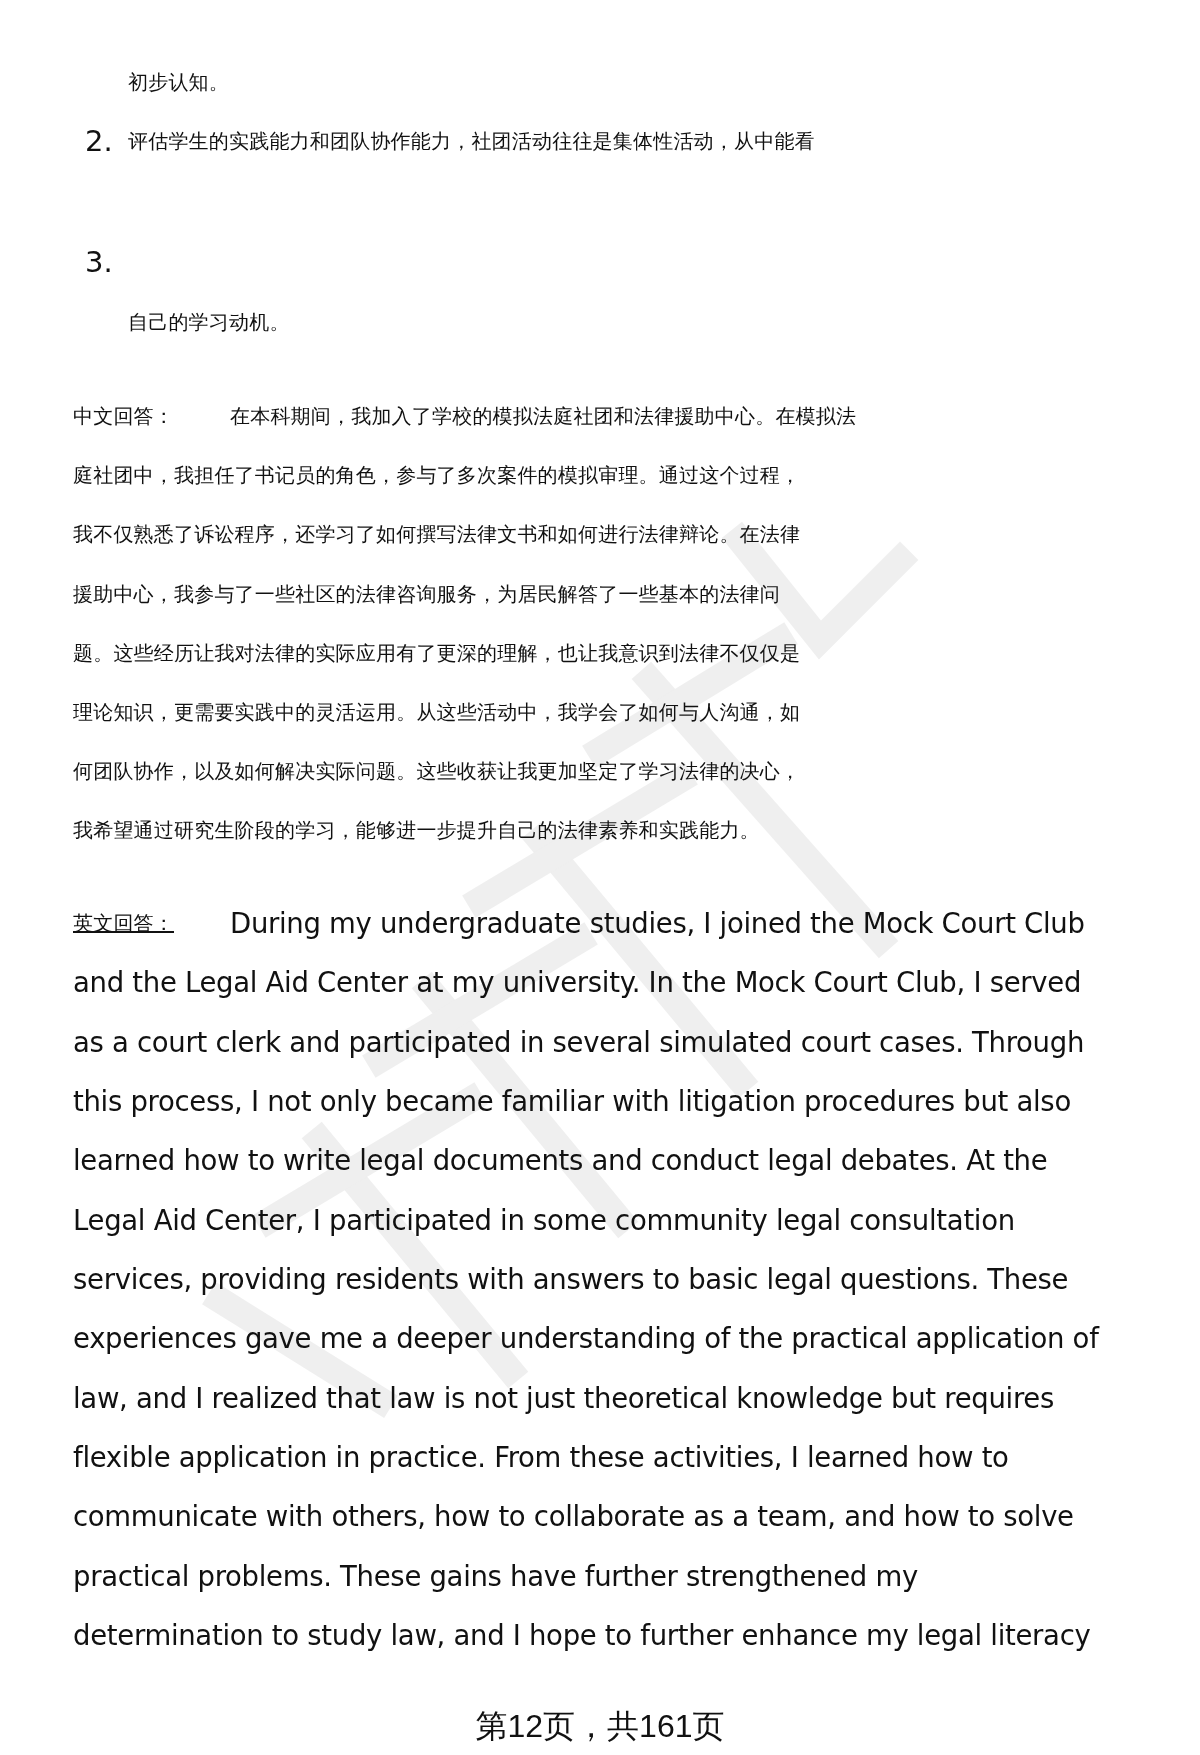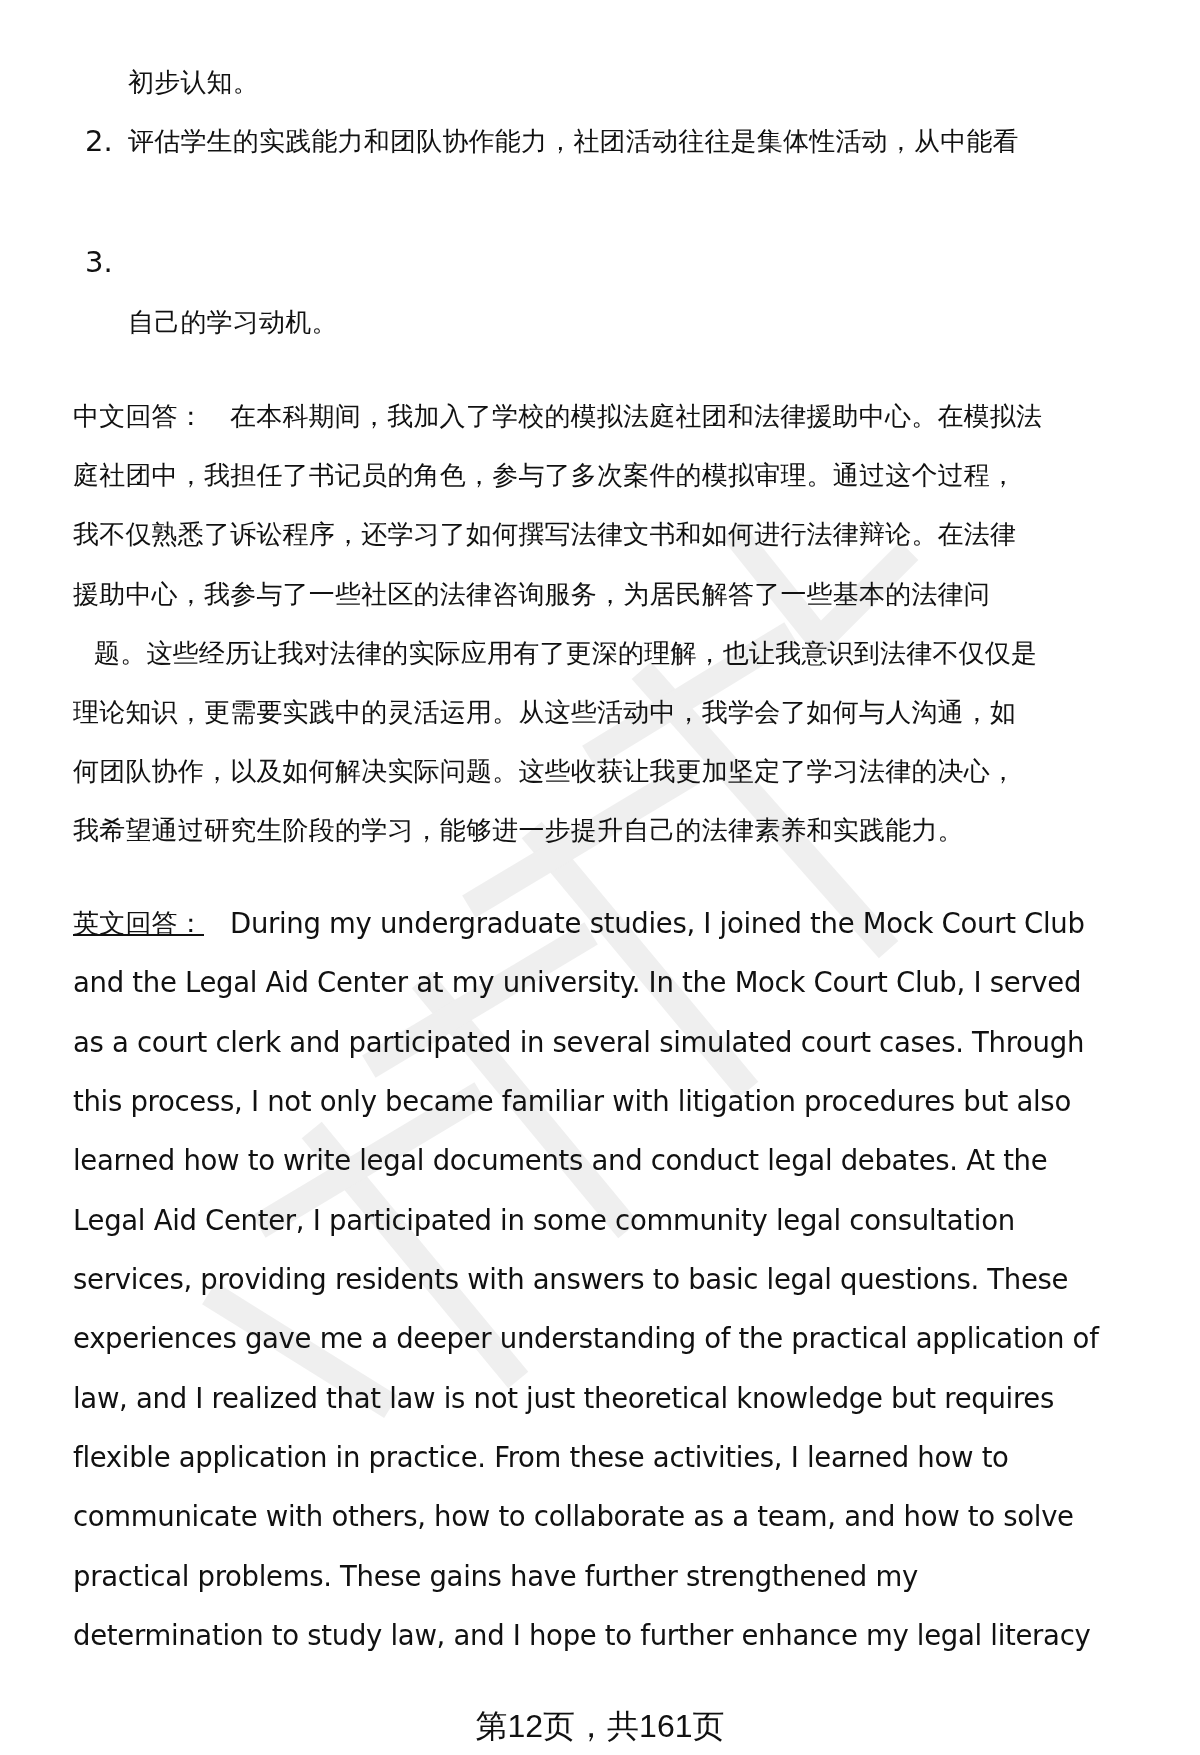--- a/index.html
+++ b/index.html
@@ -31,21 +31,21 @@
       opacity: 0.09;
     }
     .line {
       position: absolute;
       white-space: nowrap;
       font-size: 29px;
       line-height: 40px;
       letter-spacing: 0;
     }
     .cn {
-      font-size: 26px;
+      font-size: 20px;
       letter-spacing: 0.2px;
     }
     .en {
       font-family: "DejaVu Sans", "Liberation Sans", sans-serif;
       font-size: 27.5px;
       letter-spacing: -0.3px;
       word-spacing: 0px;
     }
     .num {
       position: absolute;
@@ -91,21 +91,21 @@
 
   <div class="num" style="left:85px; top:242px;">3.</div>
   <div class="line cn" style="left:128px; top:302px;">自己的学习动机。</div>
 
   <div>
     <div class="line cn" style="left:73px; top:396px;">中文回答：</div>
     <div class="line cn" style="left:230px; top:396px;">在本科期间，我加入了学校的模拟法庭社团和法律援助中心。在模拟法</div>
     <div class="line cn" style="left:73px; top:455px;">庭社团中，我担任了书记员的角色，参与了多次案件的模拟审理。通过这个过程，</div>
     <div class="line cn" style="left:73px; top:514px;">我不仅熟悉了诉讼程序，还学习了如何撰写法律文书和如何进行法律辩论。在法律</div>
     <div class="line cn" style="left:73px; top:574px;">援助中心，我参与了一些社区的法律咨询服务，为居民解答了一些基本的法律问</div>
-    <div class="line cn" style="left:73px; top:633px;margin-left:21px;">题。这些经历让我对法律的实际应用有了更深的理解，也让我意识到法律不仅仅是</div>
+    <div class="line cn" style="left:73px; top:633px;">题。这些经历让我对法律的实际应用有了更深的理解，也让我意识到法律不仅仅是</div>
     <div class="line cn" style="left:73px; top:692px;">理论知识，更需要实践中的灵活运用。从这些活动中，我学会了如何与人沟通，如</div>
     <div class="line cn" style="left:73px; top:751px;">何团队协作，以及如何解决实际问题。这些收获让我更加坚定了学习法律的决心，</div>
     <div class="line cn" style="left:73px; top:810px;">我希望通过研究生阶段的学习，能够进一步提升自己的法律素养和实践能力。</div>
   </div>
 
   <div>
     <div class="line cn" style="left:73px; top:903px;text-decoration:underline;">英文回答：</div>
     <div class="line en" style="left:230px; top:903px;">During my undergraduate studies, I joined the Mock Court Club</div>
     <div class="line en" style="left:73px; top:962px;">and the Legal Aid Center at my university. In the Mock Court Club, I served</div>
     <div class="line en" style="left:73px; top:1022px;">as a court clerk and participated in several simulated court cases. Through</div>

